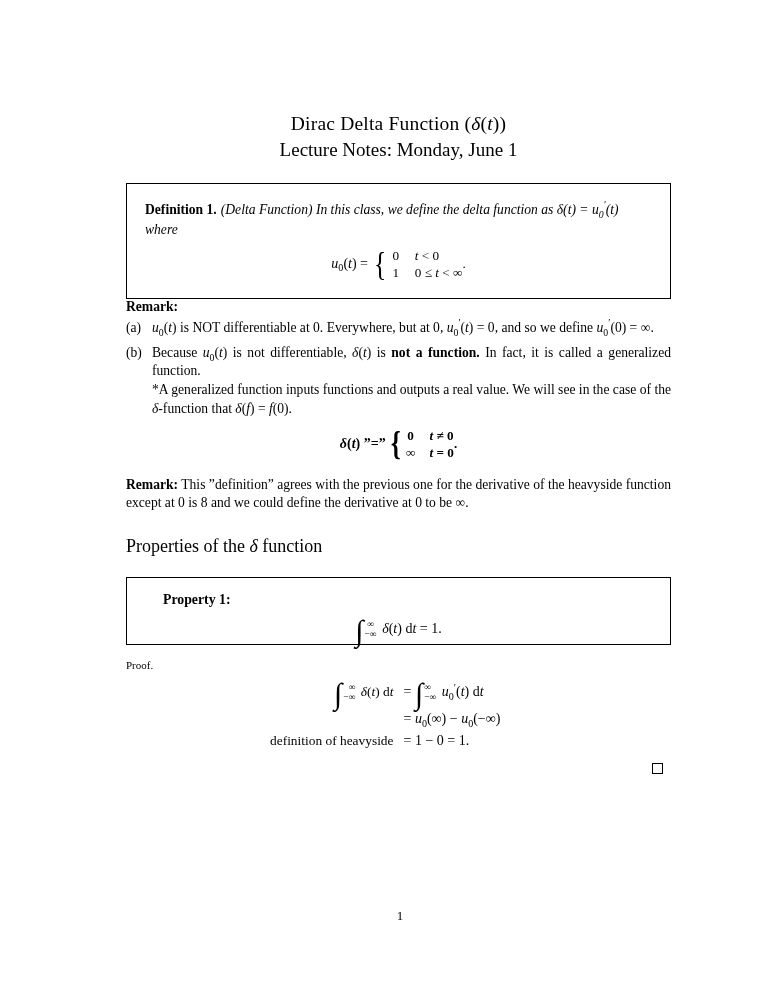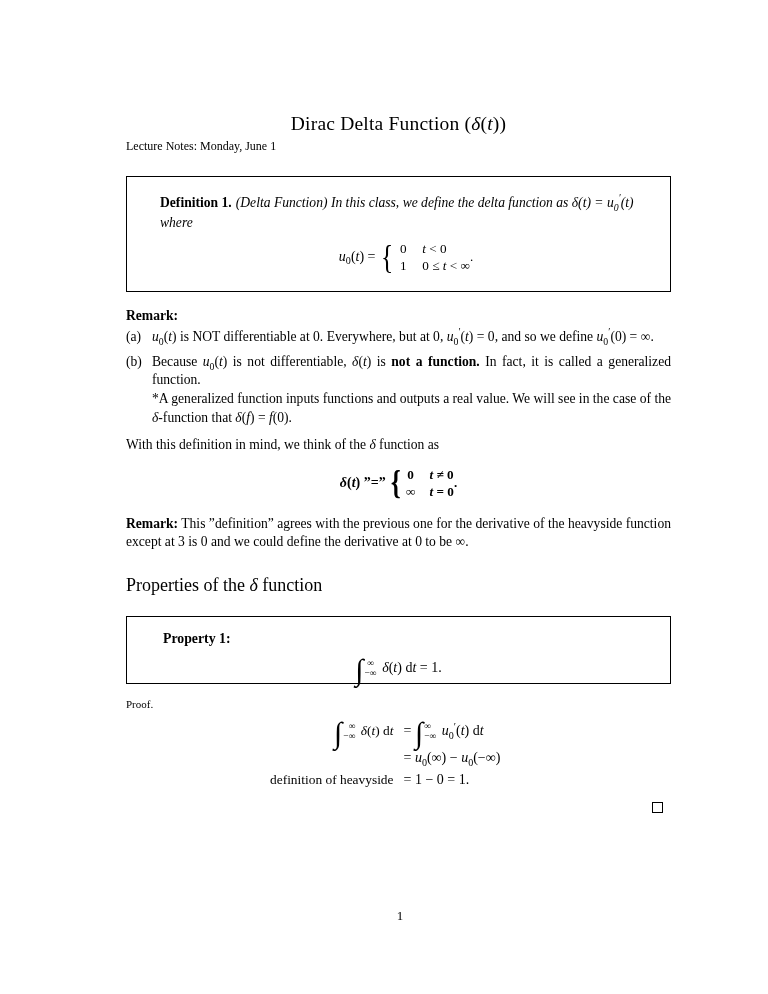--- a/index.html
+++ b/index.html
@@ -31,35 +31,35 @@
   }
   .doc-title {
     text-align: center;
     font-size: 19.5px;
     line-height: 1.25;
     margin: 0 0 3px 0;
     font-weight: normal;
     letter-spacing: 0.2px;
   }
   .doc-subtitle {
-    text-align: left;
-    font-size: 12px;
+    text-align: center;
+    font-size: 19px;
     margin: 0 0 17px 0;
     font-weight: normal;
   }
   p.para {
     font-size: 13.6px;
     line-height: 1.33;
     margin: 0 0 12px 0;
     text-align: justify;
   }
   .boxed {
     border: 1px solid #000;
-    padding: 16px 18px 14px 33px;
-    margin: 22px 0 16px 0;
+    padding: 16px 18px 14px 18px;
+    margin: 22px 0 0 0;
     box-sizing: border-box;
   }
   .boxed.prop {
     padding: 14px 18px 0 18px;
     margin: 20px 0 14px 0;
   }
   .def-head {
     font-weight: bold;
     font-size: 13.6px;
   }
@@ -247,44 +247,41 @@
       </li>
       <li>
         <span class="marker">(b)</span>
         Because <span class="mi">u</span><sub>0</sub>(<span class="mi">t</span>) is not differentiable, <span class="mi">δ</span>(<span class="mi">t</span>) is
         <b>not a function.</b> In fact, it is called a generalized function.<br>
         *A generalized function inputs functions and outputs a real value. We will see in the
         case of the <span class="mi">δ</span>-function that <span class="mi">δ</span>(<span class="mi">f</span>) = <span class="mi">f</span>(0).
       </li>
     </ol>
 
-    <p class="para">
-      With this definition in mind, we think of the <span class="mi">δ</span> function as
-    </p>
 
     <div class="display tight">
       <span class="mi">δ</span>(<span class="mi">t</span>) ”=”
       <span class="cases">
         <span class="brace">{</span>
         <span class="cases-rows">
           <span class="row">
               <span class="c1">0</span>
               <span class="c2"><span class="mi">t</span> ≠ 0</span>
             </span>
           <span class="row">
               <span class="c1">∞</span>
               <span class="c2"><span class="mi">t</span> = 0</span>
             </span>
         </span>
       </span><span style="font-size:13px;">.</span>
     </div>
 
     <p class="para" style="margin-top:14px;">
       <span class="remark-head">Remark:</span>
-      <span>This ”definition” agrees with the previous one for the derivative of the heavyside function except at 3 is 0 and we could define the derivative at 0 to be ∞.</span>
+      <span>This ”definition” agrees with the previous one for the derivative of the heavyside function except at 0 is 8 and we could define the derivative at 0 to be ∞.</span>
     </p>
 
     <h2 class="section">
       Properties of the <span class="mi">δ</span> function
     </h2>
 
     <div class="boxed prop">
       <div class="prop-head">Property 1:</div>
       <div class="display" style="margin-top:10px;">
         <span class="intg">

